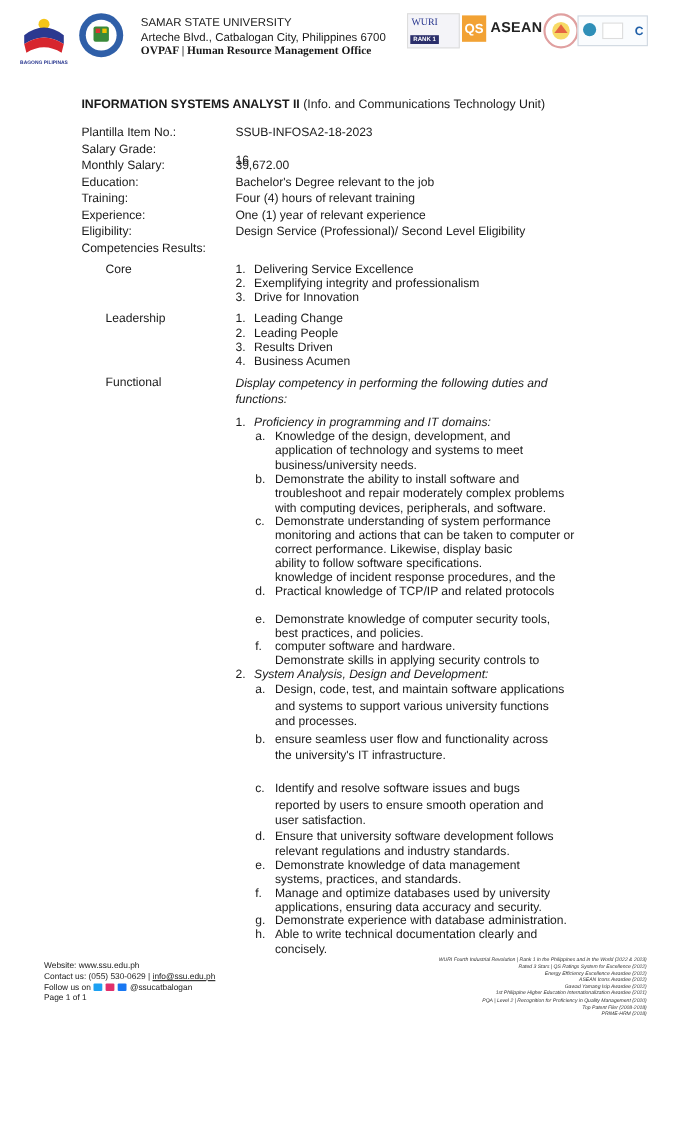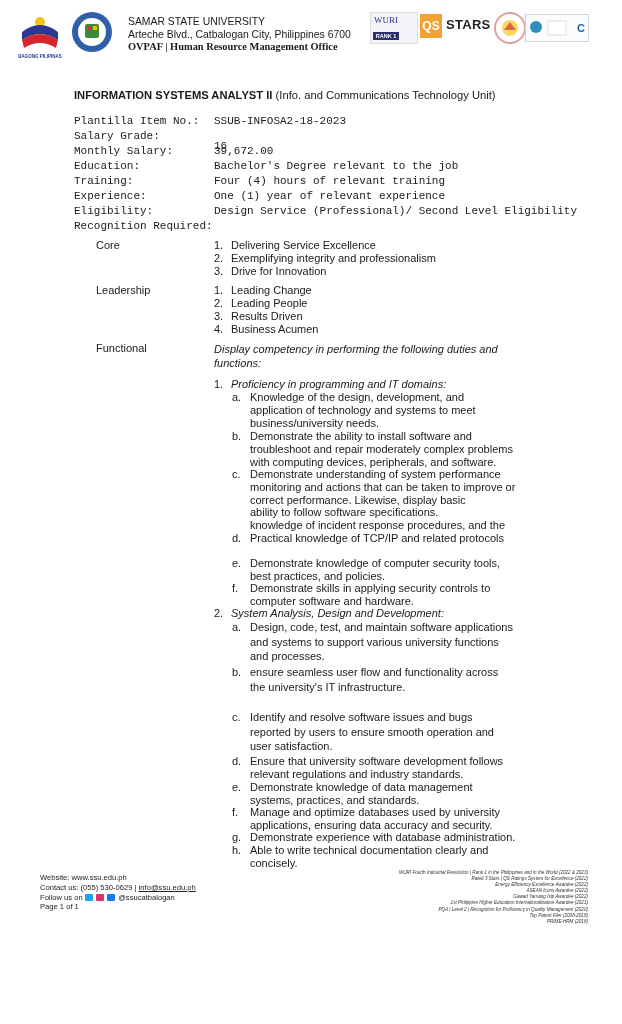--- a/index.html
+++ b/index.html
@@ -15,21 +15,21 @@
   .wurj { left:370px; top:12px; width:46px; height:30px; border:1px solid #ddd; background:#f4f4f8; }
   .qs-box { left:420px; top:14px; width:22px; height:24px; background:#f2a234; color:#fff;
             font-size:12px; font-weight:bold; text-align:center; line-height:24px; }
   .qs-stars { left:446px; top:17px; font-size:13px; font-weight:bold; color:#222; letter-spacing:0.3px; }
   .seal3 { left:494px; top:12px; width:28px; height:28px; border-radius:50%; border:2px solid #e0a0a0; }
   .iso-box { left:525px; top:14px; width:62px; height:26px; border:1px solid #cfd8e0; background:#fafcfe; }
 
   
   .title { left:74px; top:89px; font-size:11.2px; }
   .title b { font-weight:bold; }
-  .field { font-size:11px; line-height:15px;font-family:Liberation Mono, monospace; }
+  .field { font-size:11px; line-height:15px; }
   .lbl { left:74px; }
   .val { left:214px; }
 
   .comp-lbl { left:96px; font-size:11px; }
   .ol { font-size:11px; line-height:12.8px; }
   .ol .num { position:absolute; left:0; }
   .ol .txt { position:absolute; left:17px; white-space:nowrap; }
   .it { font-style:italic; }
 
   .sub { font-size:11px; line-height:12.8px; }
@@ -66,21 +66,21 @@
   <div>SAMAR STATE UNIVERSITY</div>
   <div>Arteche Blvd., Catbalogan City, Philippines 6700</div>
   <div class="office">OVPAF | Human Resource Management Office</div>
 </div>
 
 <div class="abs wurj">
   <div style="font-family:'Liberation Serif',serif;font-size:9px;color:#2b3990;padding:2px 0 0 3px;">WURI</div>
   <div style="position:absolute;left:2px;bottom:3px;width:26px;height:8px;background:#2b2f6b;color:#fff;font-size:5.5px;font-weight:bold;text-align:center;line-height:8px;">RANK 1</div>
 </div>
 <div class="abs qs-box">QS</div>
-<div class="abs qs-stars">STARS</div>
+<div class="abs qs-stars">ASEAN</div>
 <div class="abs seal3">
   <svg width="28" height="28" viewBox="0 0 28 28">
       <circle cx="14" cy="14" r="8" fill="#f2c200" opacity="0.6"></circle>
       <path d="M8 16 L14 8 L20 16 Z" fill="#d33" opacity="0.7"></path>
     </svg>
 </div>
 <div class="abs iso-box">
   <svg width="62" height="26" viewBox="0 0 62 26">
     <circle cx="10" cy="12" r="6" fill="#2f8fb8"></circle>
     <rect x="22" y="6" width="18" height="14" fill="#fff" stroke="#ddd"></rect>
@@ -99,21 +99,21 @@
 <div class="abs field lbl" style="top:144px">Monthly Salary:</div>
 <div class="abs field val" style="top:144px">39,672.00</div>
 <div class="abs field lbl" style="top:159px">Education:</div>
 <div class="abs field val" style="top:159px">Bachelor's Degree relevant to the job</div>
 <div class="abs field lbl" style="top:174px">Training:</div>
 <div class="abs field val" style="top:174px">Four (4) hours of relevant training</div>
 <div class="abs field lbl" style="top:189px">Experience:</div>
 <div class="abs field val" style="top:189px">One (1) year of relevant experience</div>
 <div class="abs field lbl" style="top:204px">Eligibility:</div>
 <div class="abs field val" style="top:204px">Design Service (Professional)/ Second Level Eligibility</div>
-<div class="abs field lbl" style="top:219px">Recognition Required:</div>
+<div class="abs field lbl" style="top:219px">Competencies Results:</div>
 
 <div class="abs comp-lbl" style="top:239px">Core</div>
 <div class="abs ol" style="left:214px;top:239px;width:320px;height:40px">
   <span class="num" style="top:0">1.</span>
     <span class="txt" style="top:0">Delivering Service Excellence</span>
   <span class="num" style="top:13px">2.</span>
     <span class="txt" style="top:13px">Exemplifying integrity and professionalism</span>
   <span class="num" style="top:26px">3.</span>
     <span class="txt" style="top:26px">Drive for Innovation</span>
 </div>
@@ -154,21 +154,21 @@
   <div class="txt">
     <div>Demonstrate the ability to install software and</div>
     <div>troubleshoot and repair moderately complex problems</div>
     <div>with computing devices, peripherals, and software.</div>
   </div>
 </div>
 <div class="abs sub" style="left:232px;top:468px;width:320px;height:66px">
   <span class="ltr">c.</span>
   <div class="txt">
     <div>Demonstrate understanding of system performance</div>
-    <div>monitoring and actions that can be taken to improve or</div>
+    <div>monitoring and actions that can be taken to computer or</div>
     <div>correct performance. Likewise, display basic</div>
     <div>ability to follow software specifications.</div>
     <div>knowledge of incident response procedures, and the</div>
   </div>
 </div>
 <div class="abs sub" style="left:232px;top:532px;width:320px;height:26px">
   <span class="ltr">d.</span>
   <div class="txt">
     <div>Practical knowledge of TCP/IP and related protocols</div>
   </div>
@@ -176,22 +176,22 @@
 <div class="abs sub" style="left:232px;top:557px;width:320px;height:26px">
   <span class="ltr">e.</span>
   <div class="txt">
     <div>Demonstrate knowledge of computer security tools,</div>
     <div>best practices, and policies.</div>
   </div>
 </div>
 <div class="abs sub" style="left:232px;top:582px;width:320px;height:26px">
   <span class="ltr">f.</span>
   <div class="txt">
+    <div>computer software and hardware.</div>
     <div>Demonstrate skills in applying security controls to</div>
-    <div>computer software and hardware.</div>
   </div>
 </div>
 
 <div class="abs ol" style="left:214px;top:607px;width:320px;height:14px">
   <span class="num">2.</span>
   <span class="txt it">System Analysis, Design and Development:</span>
 </div>
 
 <div class="abs sub" style="left:232px;top:620px;width:320px;height:45px;line-height:14.5px">
   <span class="ltr">a.</span>

